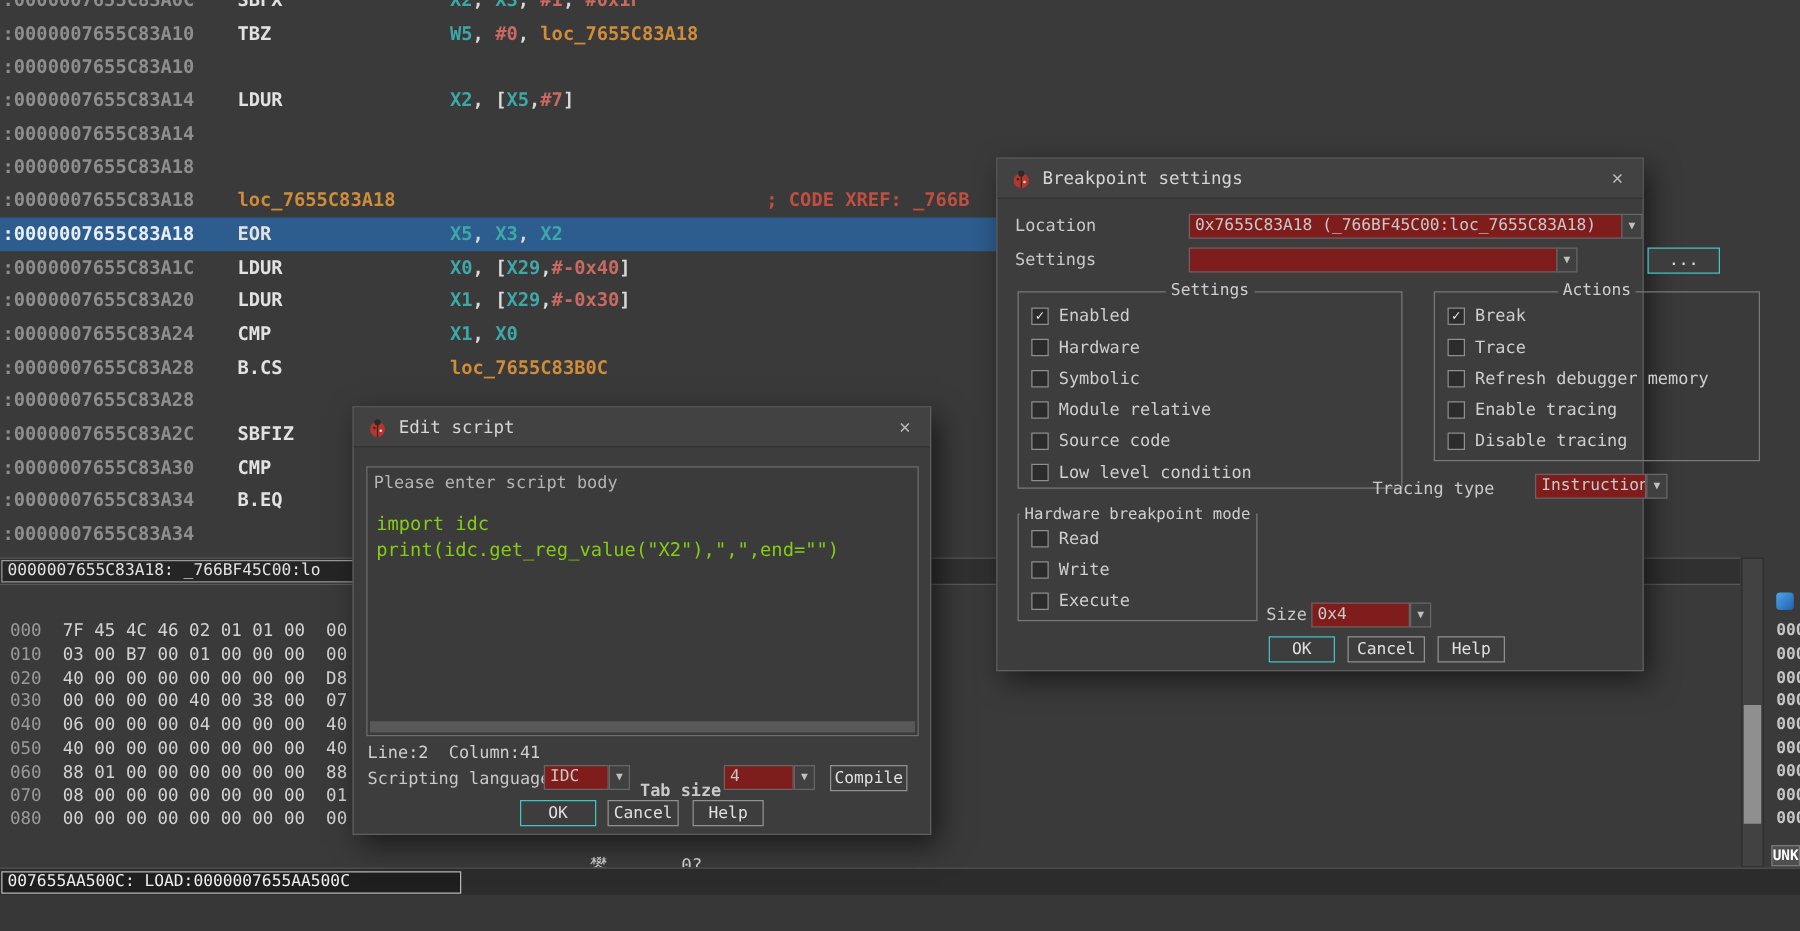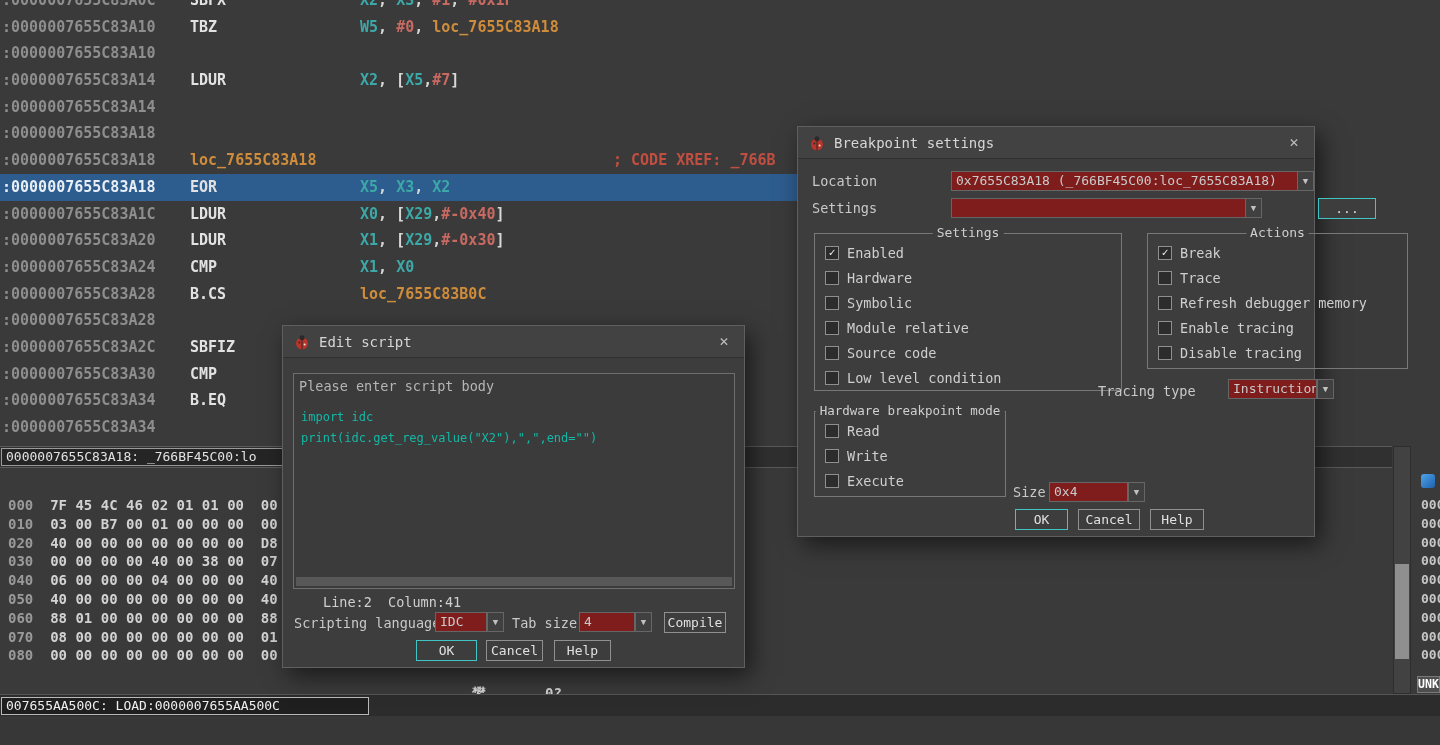--- a/index.html
+++ b/index.html
@@ -19,21 +19,21 @@
   .seg-r{color:#3da8a8;}
   .seg-n{color:#c96a62;}
   .seg-l{color:#cf8c3a;}
   .seg-p{color:#d8d8d8;}
 
   
   #disasm-caption{position:absolute;left:0;top:446px;width:1392px;height:22px;background:#303030;border-top:1px solid #5a5a5a;border-bottom:1px solid #5a5a5a;z-index:5;}
   #disasm-caption .capbox{position:absolute;left:1px;top:1px;width:286px;height:18px;border:1px solid #9a9a9a;background:#252525;font-size:13px;line-height:16px;color:#e2e2e2;padding-left:4px;overflow:hidden;white-space:pre;}
 
   
-  #hexview{position:absolute;left:0;top:496px;width:1392px;height:198px;overflow:hidden;font-size:14px;font-weight:bold;}
+  #hexview{position:absolute;left:0;top:496px;width:1392px;height:198px;overflow:hidden;font-size:14px;font-weight:normal;}
   .hrow{height:18.8px;line-height:18.8px;white-space:pre;padding-left:8px;}
   .haddr{color:#9a9a9a;}
   .hbytes{color:#d2d2d2;}
   .hfrag{position:absolute;left:472px;top:188px;height:18.8px;line-height:18.8px;color:#d2d2d2;white-space:pre;}
 
   
   #vscroll{position:absolute;left:1393px;top:446px;width:18px;height:248px;background:#424242;border:1px solid #2d2d2d;z-index:6;}
   #vscroll .thumb{position:absolute;left:1px;top:117px;width:14px;height:95px;background:#8f8f8f;}
   #pane-icon{position:absolute;left:1421px;top:474px;width:14px;height:14px;border-radius:3px;background:linear-gradient(135deg,#4fa6e8,#1f5fae);z-index:6;}
   #right-marks{position:absolute;left:1421px;top:496px;width:20px;font-size:13px;font-weight:bold;color:#c6c6c6;z-index:6;}
@@ -60,21 +60,21 @@
   .grouptitle{position:absolute;top:-9px;left:50%;transform:translateX(-50%);background:#3d3d3d;padding:0 4px;font-size:13px;color:#cfcfcf;white-space:pre;}
   .grouptitle.small{font-size:12.5px;}
   .items{position:absolute;}
   .cbrow{position:relative;height:25px;width:280px;}
   .cb{position:absolute;left:0;top:4px;width:14px;height:14px;background:#2c2c2c;border:1px solid #8f8f8f;color:#f0f0f0;font-size:11px;line-height:12px;text-align:center;}
   .cblab{position:absolute;left:22px;top:3px;color:#cfcfcf;font-size:13.5px;white-space:pre;}
 
   
   .script-panel{position:absolute;border:1px solid #6e6e6e;background:#3b3b3b;}
   .panel-label{position:absolute;left:5px;top:4px;color:#b5b5b5;font-size:13.5px;white-space:pre;}
-  .code-line{position:absolute;left:7px;color:#14b8a6;font-size:12px;white-space:pre;}
+  .code-line{position:absolute;left:7px;color:#84cc16;font-size:15px;white-space:pre;}
   .hscroll{position:absolute;left:2px;right:2px;bottom:2px;height:9px;background:#585858;}
   .caret-status{position:absolute;color:#cfcfcf;font-size:13.5px;white-space:pre;}
 </style>
 </head>
 <body>
 
 <div id="stage">
 
   <div id="disasm">
       <div class="dline"><span class="daddr">:0000007655C83A0C</span><span class="dmn">SBFX</span><span class="dops"><span class="seg-r">X2</span><span class="seg-p">, </span><span class="seg-r">X3</span><span class="seg-p">, </span><span class="seg-n">#1</span><span class="seg-p">, </span><span class="seg-n">#0x1F</span></span></div>
@@ -261,27 +261,27 @@
       <span class="close">✕</span>
     </div>
 
     <div class="script-panel" style="left:10px;top:47px;width:442px;height:216px;">
       <div class="panel-label">Please enter script body</div>
       <div class="code-line" style="top:36px;">import idc</div>
       <div class="code-line" style="top:57px;">print(idc.get_reg_value("X2"),",",end="")</div>
       <div class="hscroll"></div>
     </div>
 
-    <span class="caret-status" style="left:11px;top:268px;margin-left:29px;">Line:2  Column:41</span>
+    <span class="caret-status" style="left:11px;top:268px;">Line:2  Column:41</span>
 
     <span class="lbl" style="left:11px;top:289px;">Scripting language</span>
     <span class="field" style="left:152px;top:286px;width:52px;">IDC</span>
     <span class="drop" style="left:204px;top:286px;">▼</span>
 
-    <span class="lbl" style="left:229px;top:289px;">Tab size</span>
+    <span class="lbl" style="left:229px;top:299px;font-weight:bold;">Tab size</span>
     <span class="field" style="left:296px;top:286px;width:56px;">4</span>
     <span class="drop" style="left:352px;top:286px;">▼</span>
 
     <span class="btn" style="left:381px;top:286px;width:62px;">Compile</span>
 
     <span class="btn primary" style="left:133px;top:314px;width:61px;">OK</span>
     <span class="btn" style="left:203px;top:314px;width:57px;">Cancel</span>
     <span class="btn" style="left:271px;top:314px;width:57px;">Help</span>
   </div>
 

